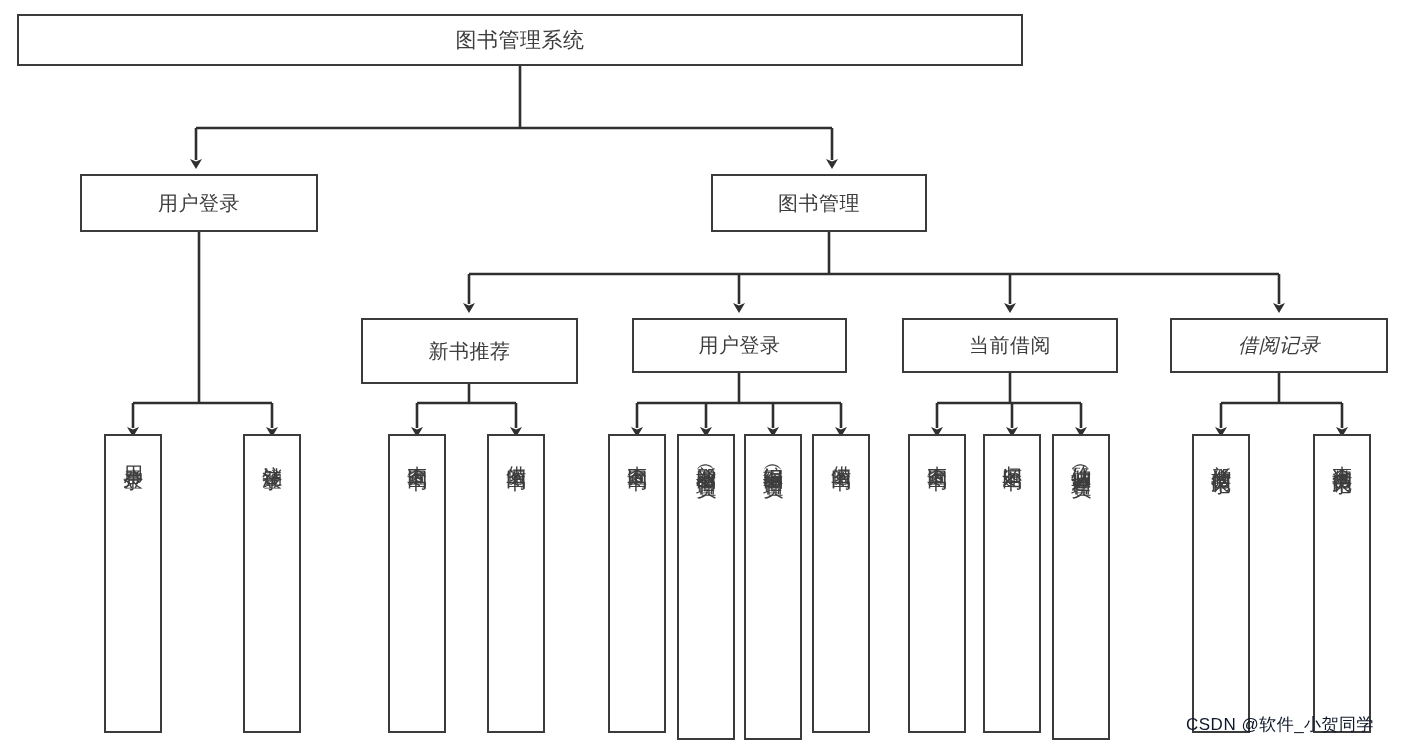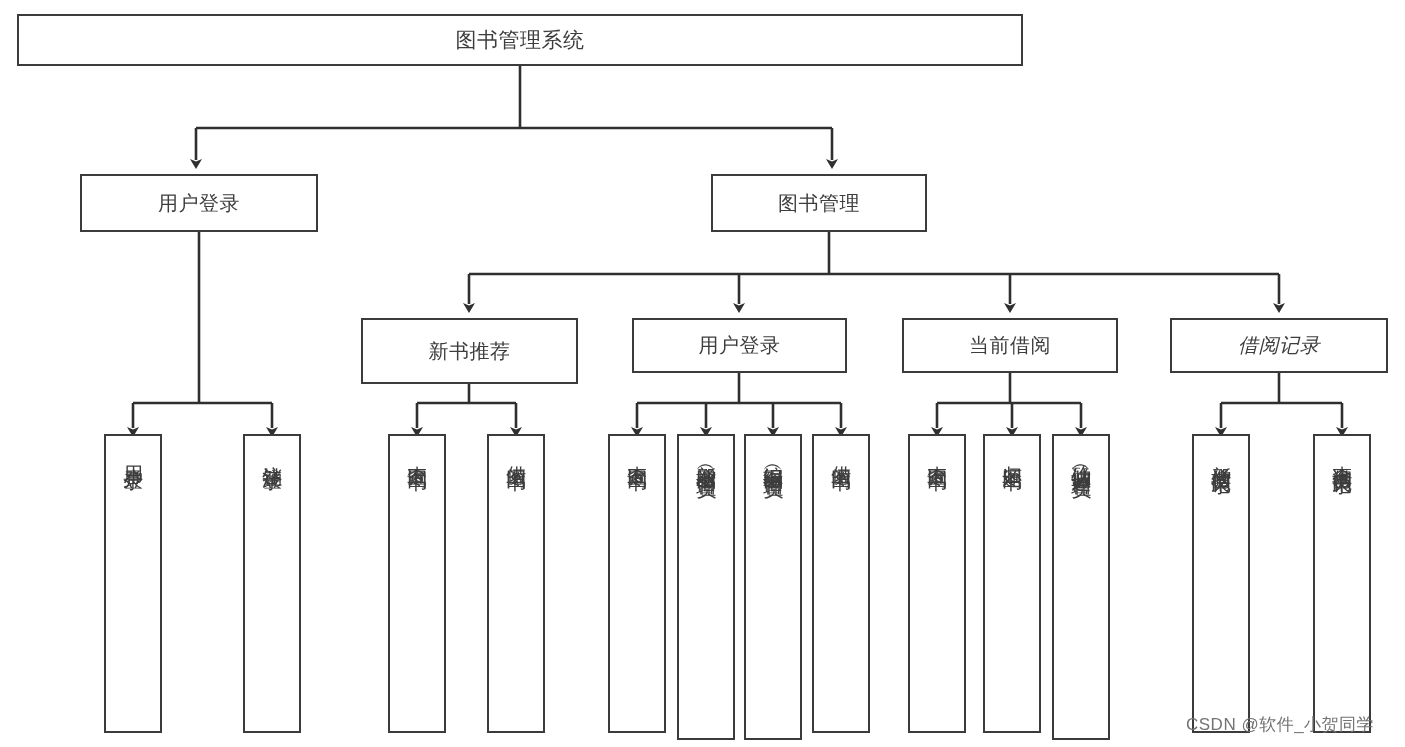--- a/index.html
+++ b/index.html
@@ -57,21 +57,21 @@
     font-size: 20px;
     line-height: 1.28;
     letter-spacing: 2px;
     white-space: nowrap;
   }
   .watermark {
     position: absolute;
     left: 1186px;
     top: 713px;
     font-size: 17px;
-    color: #737373;
+    color: #0f172a;
     letter-spacing: 0.5px;
     white-space: nowrap;
     z-index: 3;
     pointer-events: none;
   }
 </style>
 </head>
 <body>
 
 <div id="canvas">

